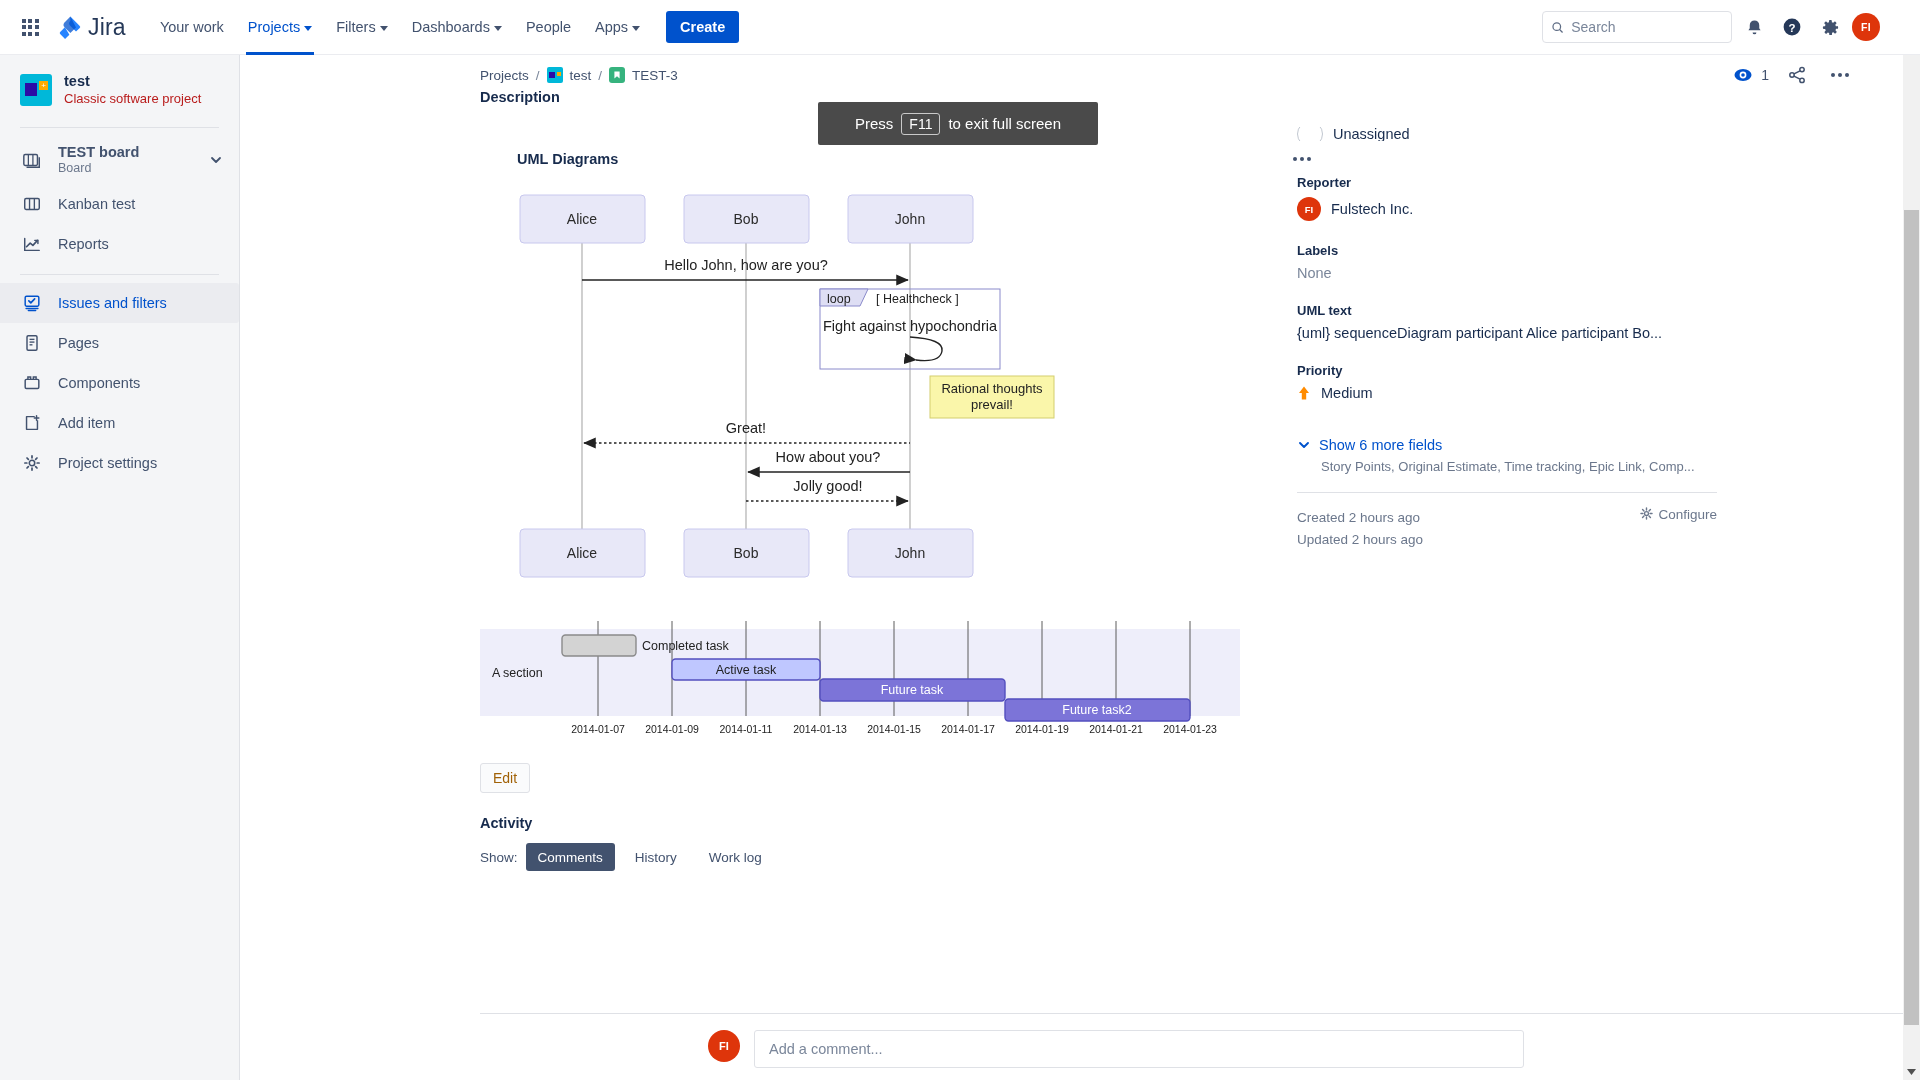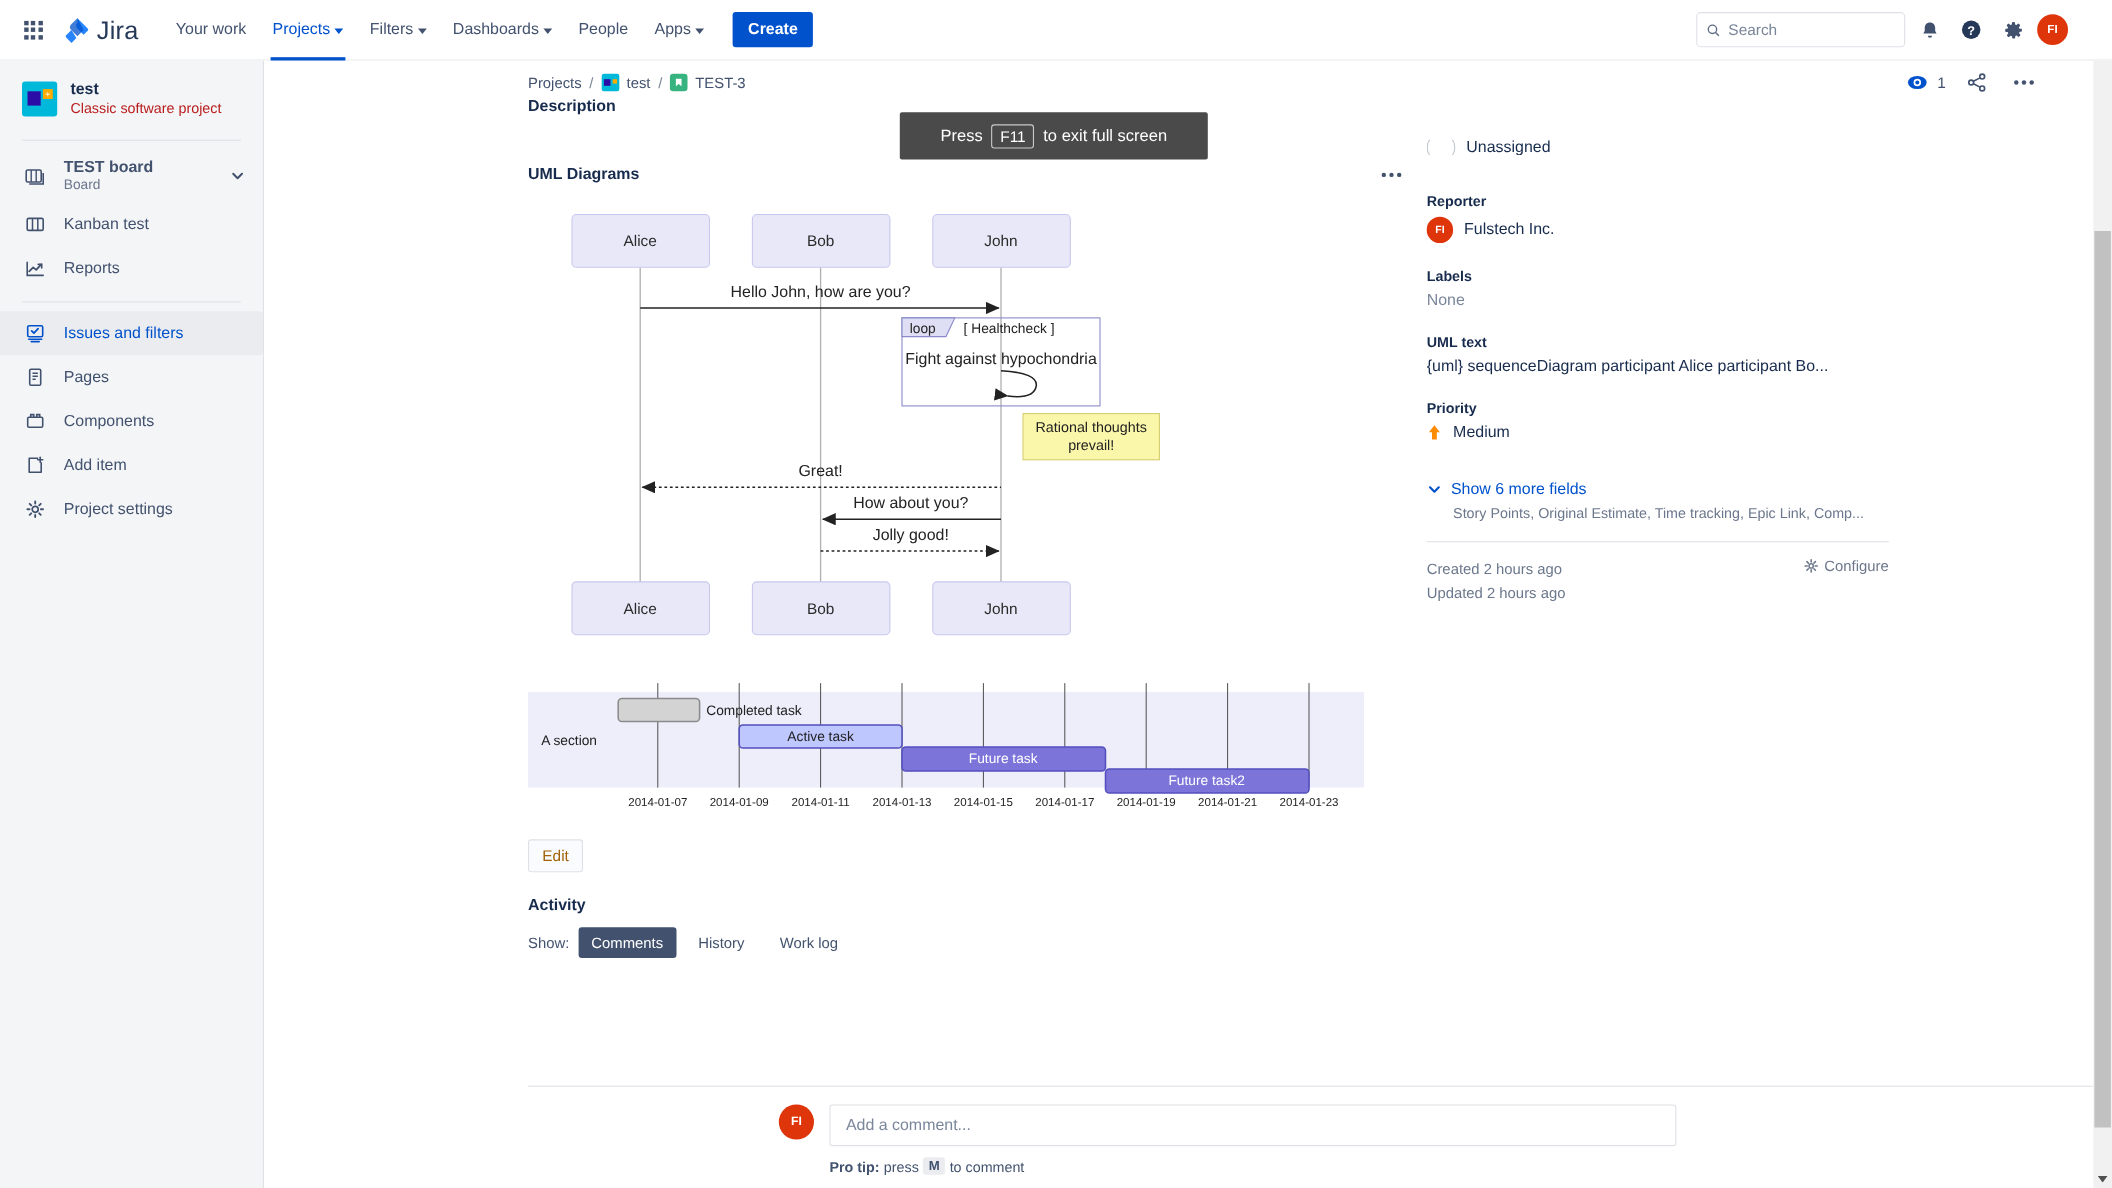--- a/index.html
+++ b/index.html
@@ -116,21 +116,21 @@
   .kbd-f11 {
     border: 1px solid #c9c9c9; border-radius: 3px; padding: 1px 7px;
     font-size: 14px; line-height: 18px; color: #fff;
   }
 
   
   .issue-left { position: absolute; left: 240px; top: 34px; width: 800px; }
   .sec-title { font-size: 14.5px; font-weight: 600; color: #172B4D; }
   .placeholder-txt { font-size: 14.5px; color: #7A869A; margin-top: 10px; }
 
-  .uml-head { display: flex; align-items: flex-end; margin-top: 46px; width: 800px; }
+  .uml-head { display: flex; align-items: flex-end; margin-top: 46px; width: 800px; margin-left: 37px; }
   .uml-head .dots-btn { margin-left: auto; }
 
   .diagram-wrap { margin-top: 12px; }
 
   .edit-btn {
     margin-top: 22px; background: #FAFBFC; border: 1px solid #DFE1E6;
     border-radius: 3px; height: 30px; padding: 0 12px; font-size: 14px;
     color: #a16207; cursor: pointer; font-family: inherit;
   }
   .activity-title { margin-top: 22px; font-size: 14.5px; font-weight: 600; color: #172B4D; }
@@ -172,21 +172,21 @@
   .assignee-clip { overflow: hidden; height: 14px; position: relative; }
   .person-row { display: flex; align-items: center; gap: 10px; }
   .avatar-grey { width: 26px; height: 26px; border-radius: 50%; background: #fff; border: 1px solid #C1C7D0; }
   .gap-lg { height: 28px; }
   .gap-md { height: 22px; }
   .show-more { display: flex; align-items: center; gap: 8px; color: #0052CC; font-size: 14.5px; cursor: pointer; }
   .show-more-sub { font-size: 13px; color: #6B778C; margin: 6px 0 0 24px; }
   .d-sep { height: 1px; background: #DFE1E6; margin: 18px 0 14px 0; }
   .meta-row { display: flex; align-items: flex-start; font-size: 13.5px; color: #6B778C; }
   .meta-left { line-height: 22px; }
-  .configure { margin-left: auto; display: flex; align-items: center; gap: 5px; color: #6B778C; cursor: pointer; }
+  .configure { margin-left: auto; display: flex; align-items: flex-start; gap: 5px; color: #6B778C; cursor: pointer; }
 
   
   .scrollbar { position: absolute; right: 0; top: 55px; width: 17px; height: 1025px; background: #F1F1F1; z-index: 50; }
   .scroll-thumb { position: absolute; left: 1px; top: 155px; width: 15px; height: 815px; background: #C1C1C1; border-radius: 0; }
   .scroll-arrow { position:absolute; left: 0; bottom: 0; width: 17px; height: 17px; display:flex; align-items:center; justify-content:center; }
 
   svg { display: block; }
 </style>
 </head>
 <body>
@@ -640,26 +640,20 @@
           <span>Configure</span>
         </div>
       </div>
     </div>
 
     <div class="comment-bar">
       <div class="comment-row" style="padding-left:228px;">
         <div class="avatar-sm">FI</div>
         <div class="comment-input">Add a comment...</div>
       </div>
-      <div class="protip" style="margin-left:274px;">
-        <b>Pro tip:</b>
-        <span>press</span>
-        <span class="kbd-m">M</span>
-        <span>to comment</span>
-      </div>
     </div>
   </div>
 
   <div class="scrollbar">
     <div class="scroll-thumb"></div>
     <div class="scroll-arrow">
       <svg width="9" height="6" viewBox="0 0 9 6">
           <path d="M0 0h9L4.5 6z" fill="#505050"></path>
         </svg>
     </div>

